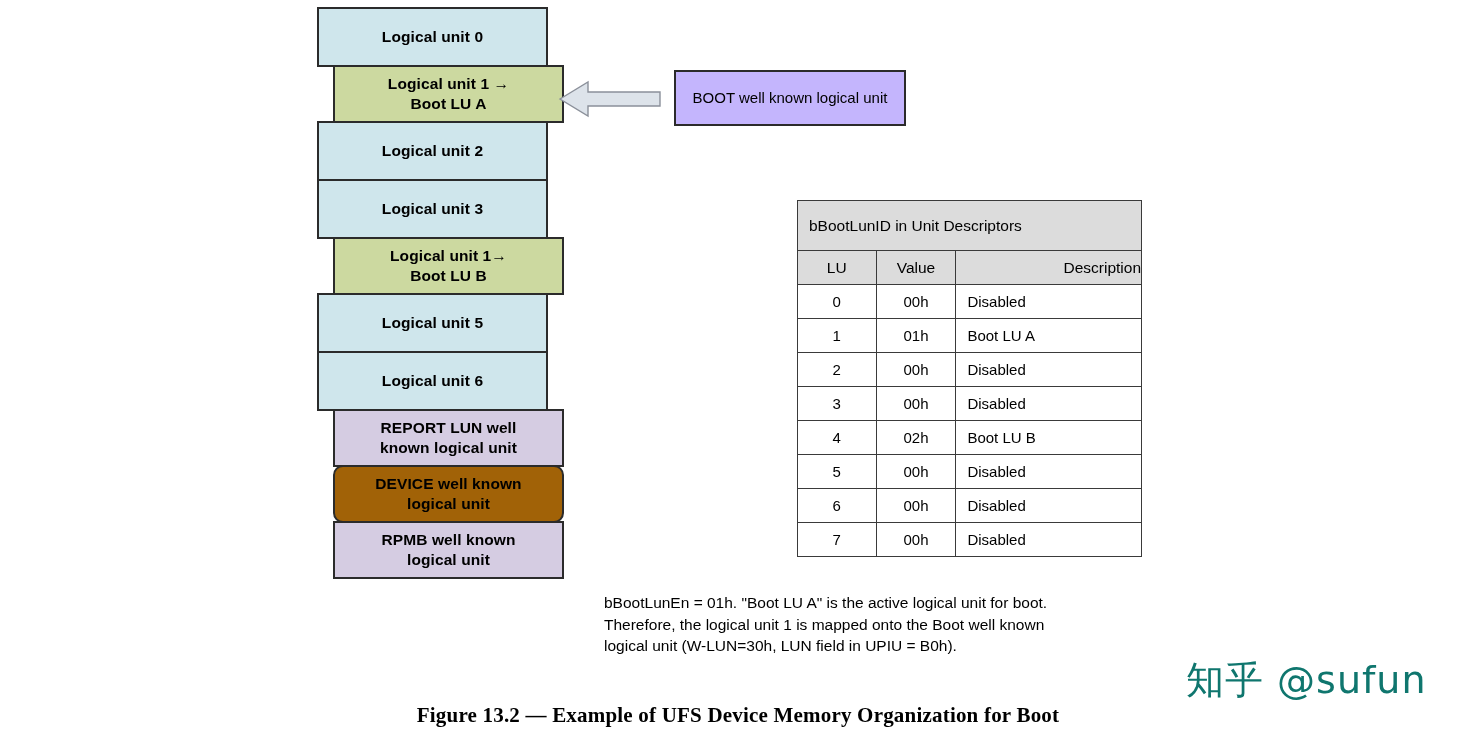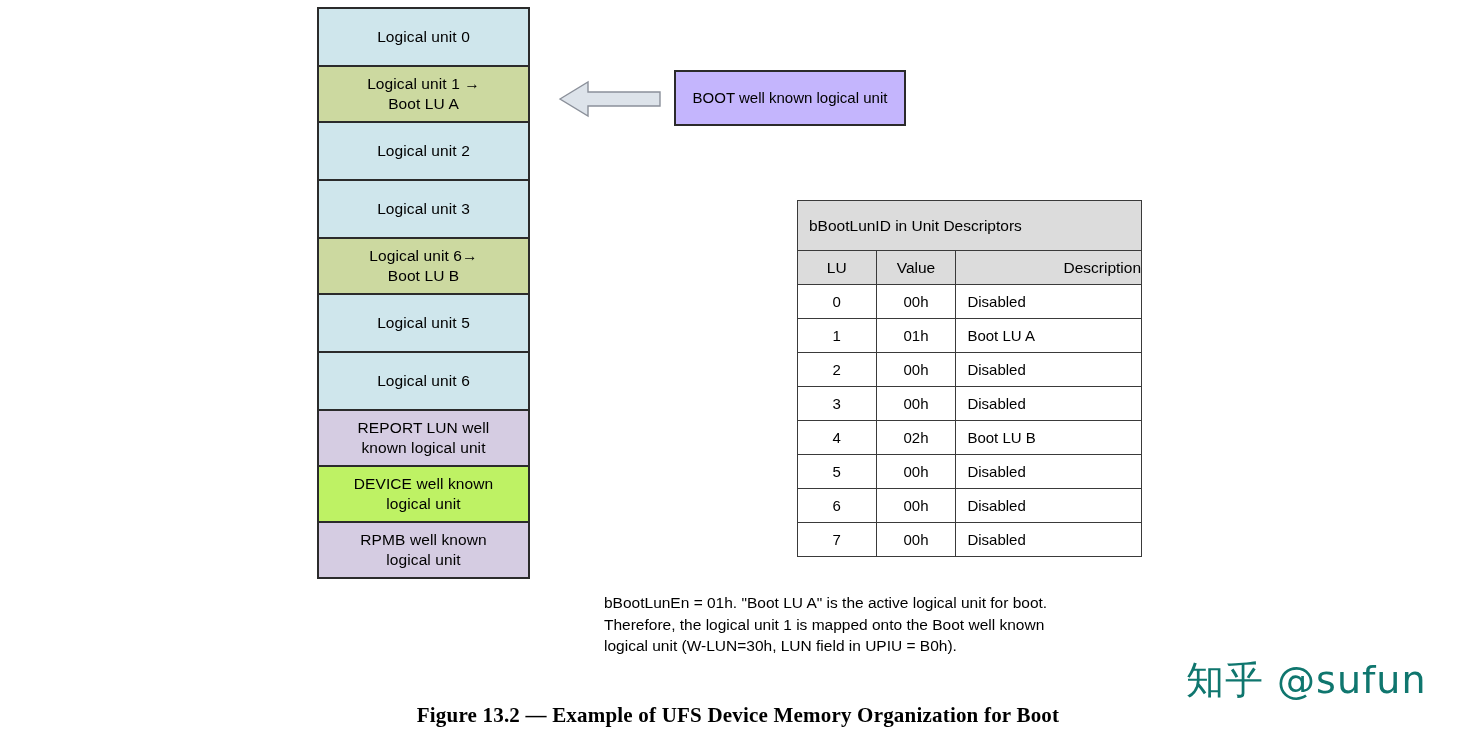--- a/index.html
+++ b/index.html
@@ -18,34 +18,35 @@
 
   
   #lu-stack {
     position: absolute;
     left: 317px;
     top: 7px;
     width: 231px;
   }
   .lu-cell {
     box-sizing: border-box;
-    width: 213px;
+    width: 231px;
     border: 2px solid #2b2b2b;
     margin-top: -2px;
     display: flex;
     align-items: center;
     justify-content: center;
     text-align: center;
     font-size: 15.5px;
     line-height: 1.32;
     letter-spacing: 0.1px;
+    font-weight: bold;
   }
   .lu-cell:first-child { margin-top: 0; }
   .lu-cell.h1 { height: 60px; }
-  .lu-cell.h2 { height: 58px; }
+  .lu-cell.h2 { height: 58px; margin-left: 16px; }
   .lu-blue   { background: #cfe6ec; }
   .lu-green  { background: #ccd9a0; }
   .lu-purple { background: #d5cce2; }
   .lu-cell span { display: block; }
 
   
   #callout-arrow {
     position: absolute;
     left: 558px;
     top: 79px;
@@ -160,41 +161,41 @@
         <span>Logical unit 2</span>
       </div>
     </div>
     <div class="lu-cell h1 lu-blue" style="background: rgb(207, 230, 236);">
       <div>
         <span>Logical unit 3</span>
       </div>
     </div>
     <div class="lu-cell h2 lu-green" style="background: rgb(204, 217, 160);">
       <div>
-        <span>Logical unit 6→</span>
+        <span>Logical unit 1→</span>
         <span>Boot LU B</span>
       </div>
     </div>
     <div class="lu-cell h1 lu-blue" style="background: rgb(207, 230, 236);">
       <div>
         <span>Logical unit 5</span>
       </div>
     </div>
     <div class="lu-cell h1 lu-blue" style="background: rgb(207, 230, 236);">
       <div>
         <span>Logical unit 6</span>
       </div>
     </div>
     <div class="lu-cell h2 lu-purple" style="background: rgb(213, 204, 226);">
       <div>
         <span>REPORT LUN well</span>
         <span>known logical unit</span>
       </div>
     </div>
-    <div class="lu-cell h2 lu-purple" style="background: #bef264;">
+    <div class="lu-cell h2 lu-purple" style="background: #a16207; border-radius: 10px;">
       <div>
         <span>DEVICE well known</span>
         <span>logical unit</span>
       </div>
     </div>
     <div class="lu-cell h2 lu-purple" style="background: rgb(213, 204, 226);">
       <div>
         <span>RPMB well known</span>
         <span>logical unit</span>
       </div>

